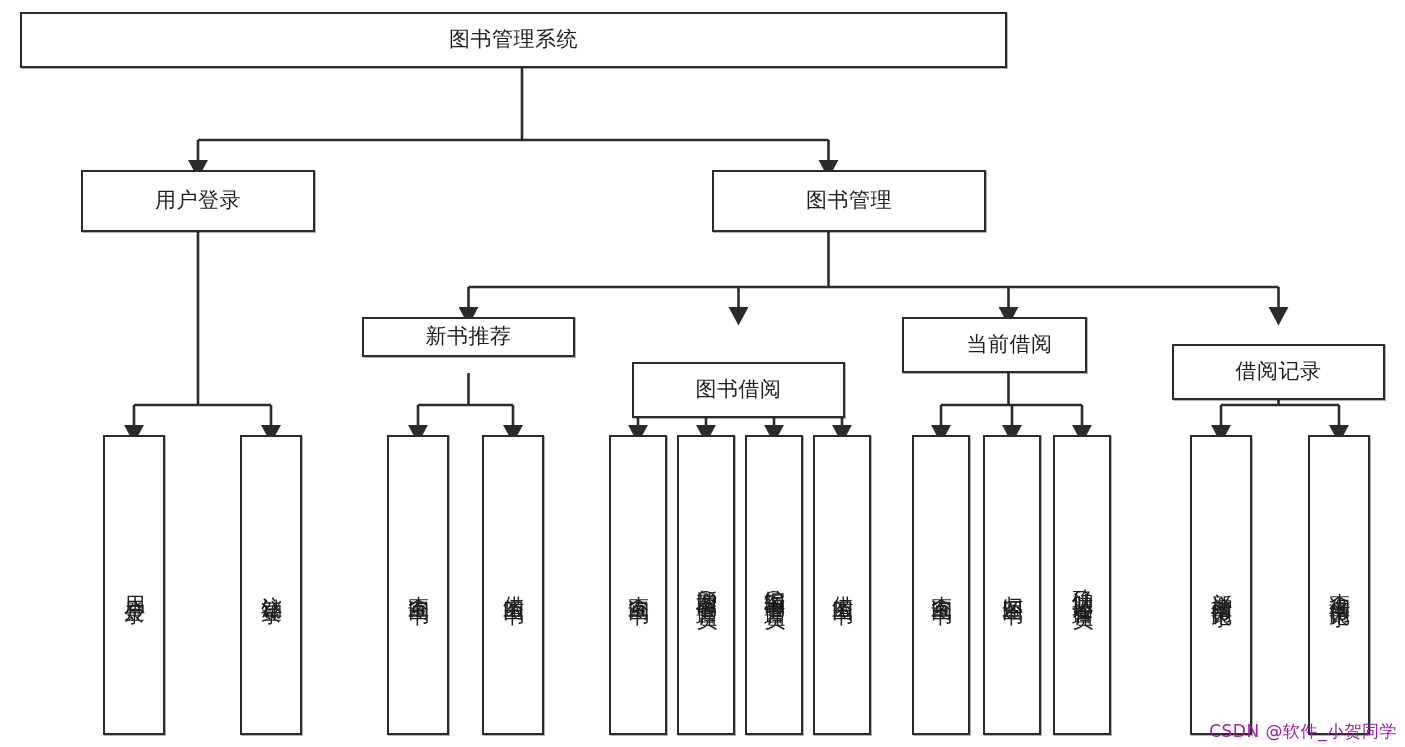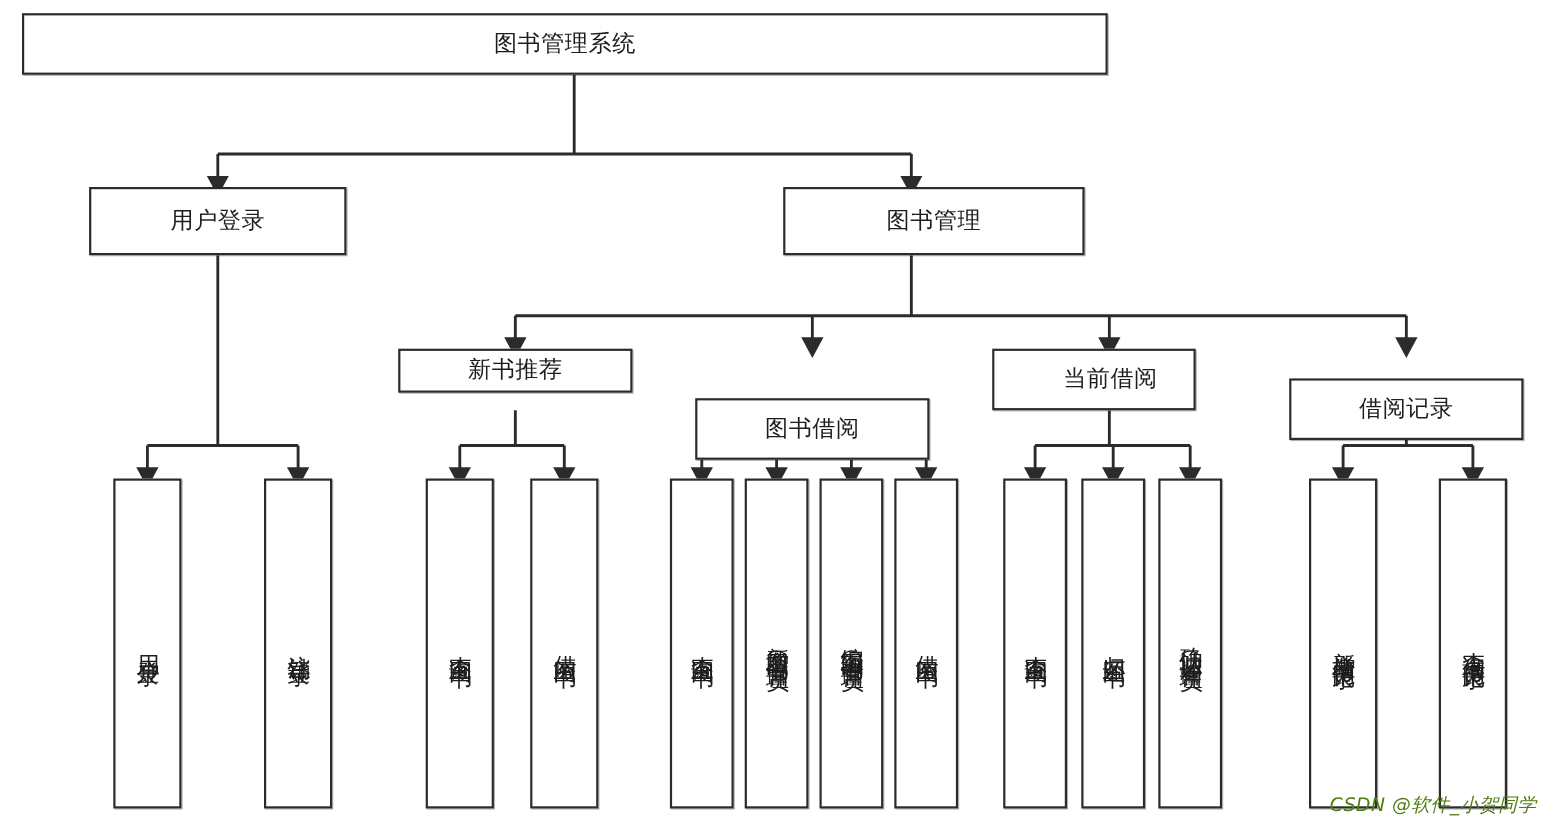--- a/index.html
+++ b/index.html
@@ -52,25 +52,24 @@
     writing-mode: vertical-rl;
     text-orientation: upright;
     letter-spacing: 3px;
     max-height: 290px;
   }
   #watermark {
     position: absolute;
     right: 8px;
     bottom: 4px;
     font-size: 17px;
-    color: #4d7c0f;
+    color: #a21caf;
     letter-spacing: 0.5px;
     white-space: nowrap;
     user-select: none;
-    font-style: italic;
   }
 </style>
 </head>
 <body>
 
 <div id="diagram-root">
 
   <svg id="edges-layer" width="1405" height="747" viewBox="0 0 1405 747">
     <defs>
       <marker id="arrowhead" markerWidth="9" markerHeight="9" refX="3.2" refY="4.5" orient="auto" markerUnits="strokeWidth">

